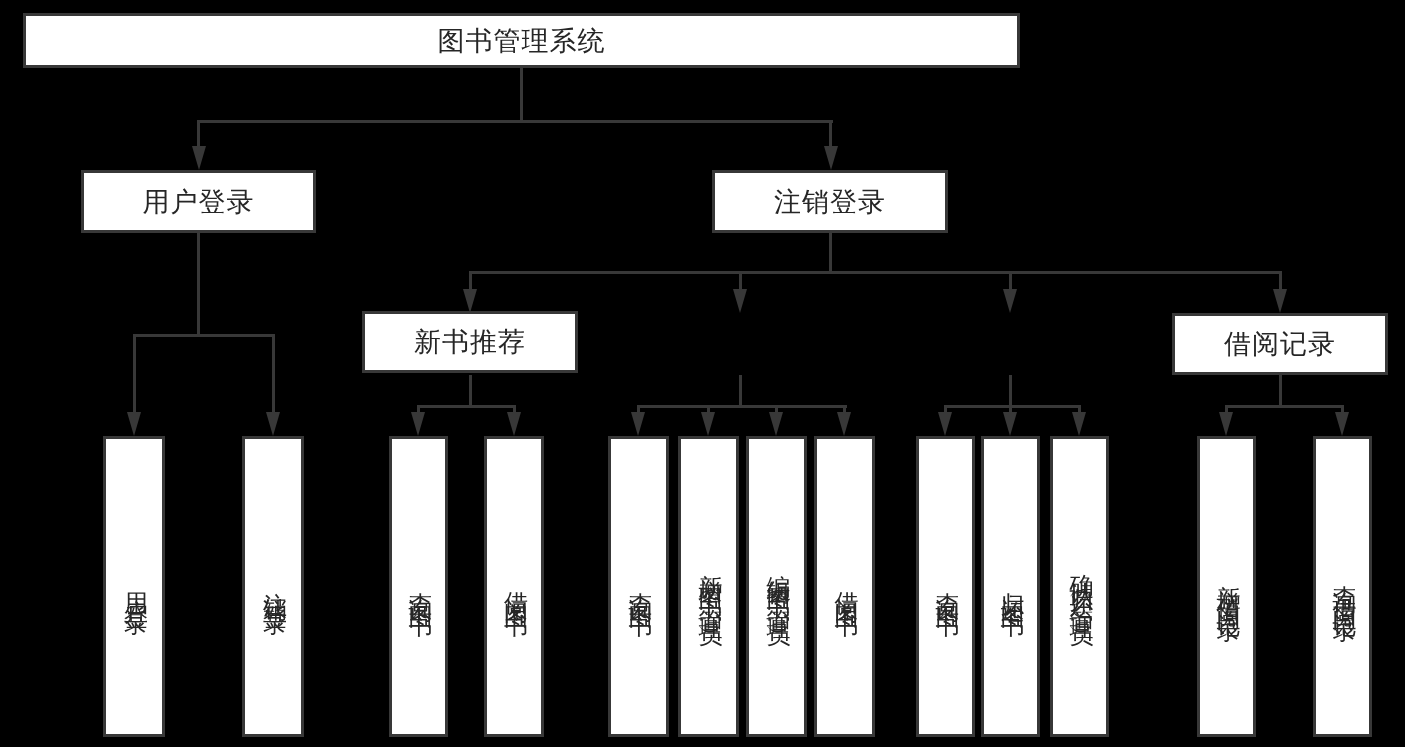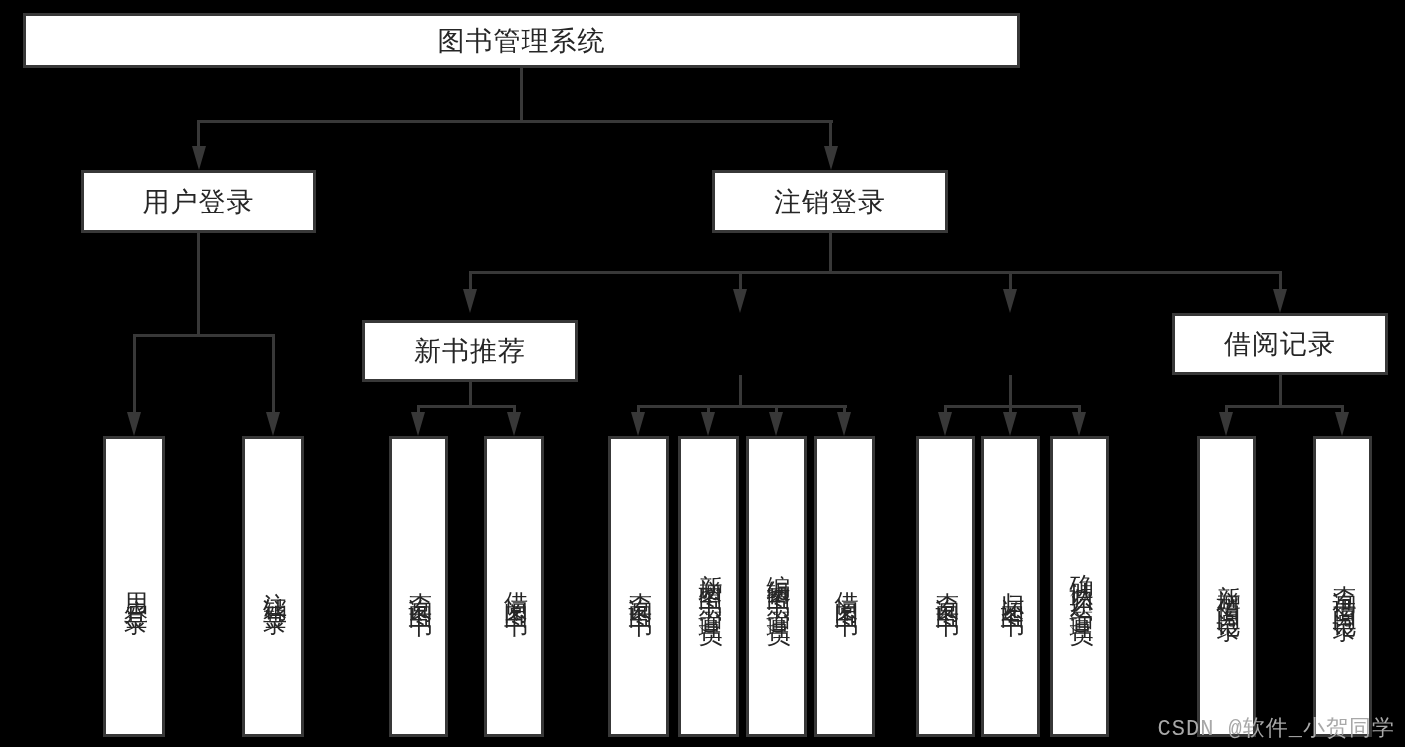--- a/index.html
+++ b/index.html
@@ -38,21 +38,21 @@
   </div>
 
   <div class="box" style="left:81px; top:170px; width:235px; height:63px;">
     <span>用户登录</span>
   </div>
 
   <div class="box" style="left:712px; top:170px; width:236px; height:63px;">
     <span>注销登录</span>
   </div>
 
-  <div class="box" style="left:362px; top:320px; width:216px; height:62px;">
+  <div class="box" style="left:362px; top:311px; width:216px; height:62px;">
     <span>新书推荐</span>
   </div>
 
 
 
   <div class="box" style="left:1172px; top:313px; width:216px; height:62px;">
     <span>借阅记录</span>
   </div>
 
   <div class="box leaf" style="left:103px; top:436px; width:62px; height:301px;">
@@ -151,15 +151,14 @@
   <div class="line" style="left:1078px; top:405px; width:3px; height:9px;"></div>
   <div class="arrow" style="left:1072px; top:412px;"></div>
 
   <div class="line" style="left:1279px; top:375px; width:3px; height:33px;"></div>
   <div class="line" style="left:1225px; top:405px; width:119px; height:3px;"></div>
   <div class="line" style="left:1225px; top:405px; width:3px; height:9px;"></div>
   <div class="arrow" style="left:1219px; top:412px;"></div>
   <div class="line" style="left:1341px; top:405px; width:3px; height:9px;"></div>
   <div class="arrow" style="left:1335px; top:412px;"></div>
 
-  <div class="watermark">CSDN @软件_小贺同学</div>
 
 </div>
 
 </body></html>

